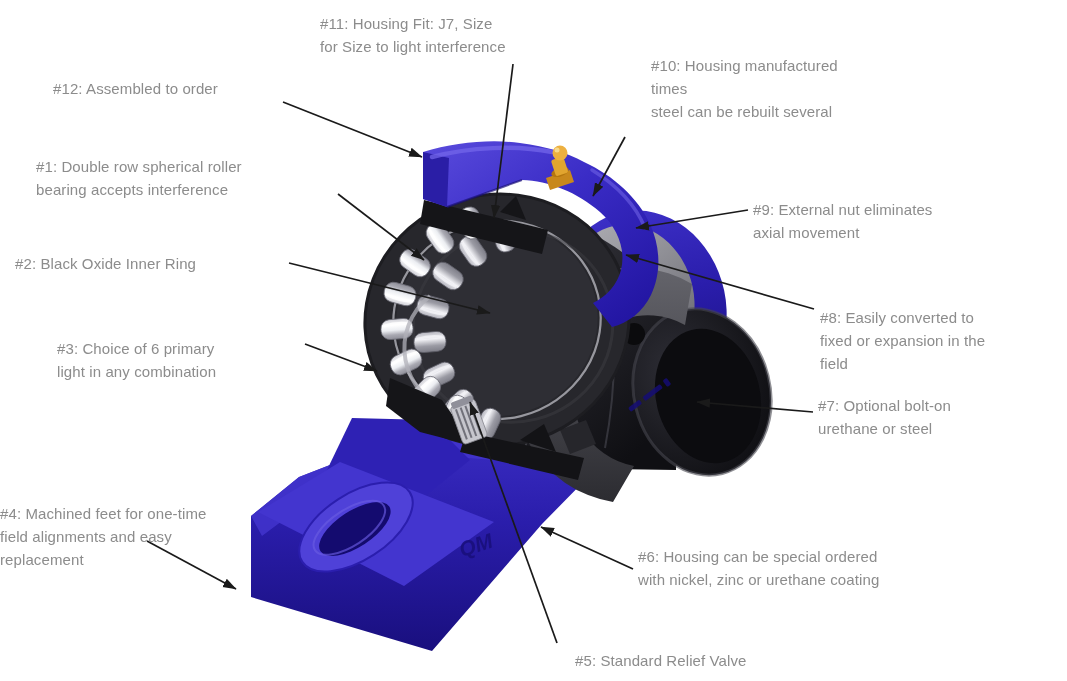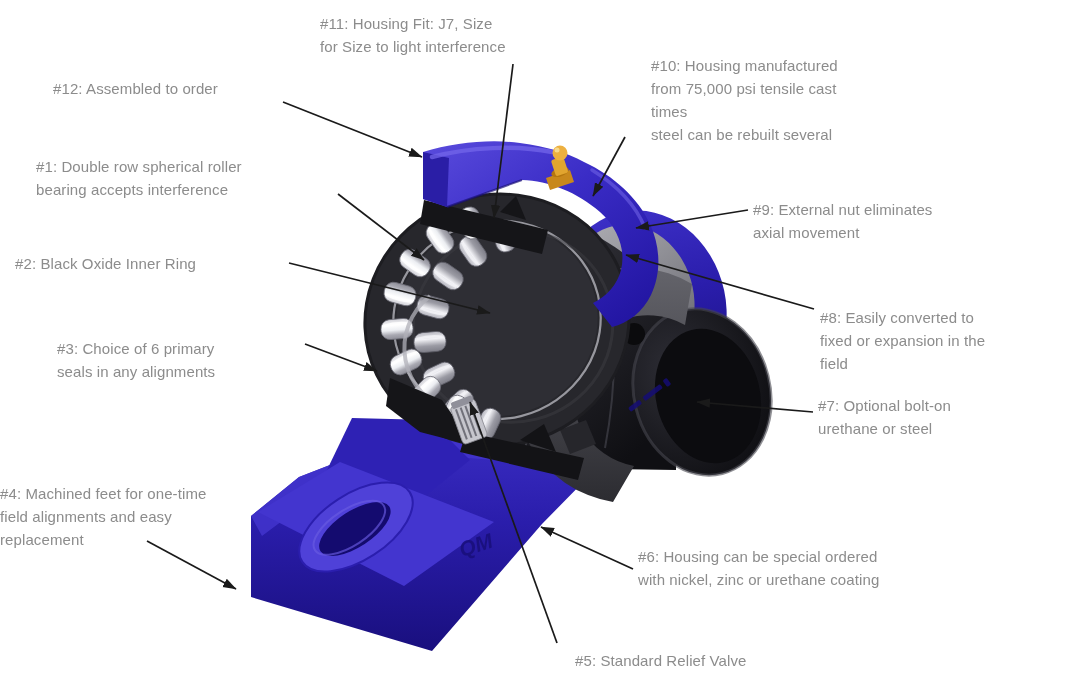--- a/index.html
+++ b/index.html
@@ -220,21 +220,20 @@
     <div>#12: Assembled to order</div>
   </div>
 
   <div class="callout" style="left:320px;top:12px;">
     <div>#11: Housing Fit: J7, Size</div>
     <div>for Size to light interference</div>
   </div>
 
   <div class="callout" style="left:638px;top:54px;margin-left:13px;">
     <div>#10: Housing manufactured</div>
-    <div>from 75,000 psi tensile cast</div>
     <div>times</div>
     <div>steel can be rebuilt several</div>
   </div>
 
   <div class="callout" style="left:36px;top:155px;">
     <div>#1: Double row spherical roller</div>
     <div>bearing accepts interference</div>
   </div>
 
   <div class="callout" style="left:753px;top:198px;">
@@ -247,29 +246,29 @@
   </div>
 
   <div class="callout" style="left:820px;top:306px;">
     <div>#8: Easily converted to</div>
     <div>fixed or expansion in the</div>
     <div>field</div>
   </div>
 
   <div class="callout" style="left:57px;top:337px;">
     <div>#3: Choice of 6 primary</div>
-    <div>seals in any alignments</div>
+    <div>light in any combination</div>
   </div>
 
   <div class="callout" style="left:818px;top:394px;">
     <div>#7: Optional bolt-on</div>
     <div>urethane or steel</div>
   </div>
 
-  <div class="callout" style="left:0px;top:482px;">
+  <div class="callout" style="left:0px;top:502px;">
     <div>#4: Machined feet for one-time</div>
     <div>field alignments and easy</div>
     <div>replacement</div>
   </div>
 
   <div class="callout" style="left:638px;top:545px;">
     <div>#6: Housing can be special ordered</div>
     <div>with nickel, zinc or urethane coating</div>
   </div>
 

